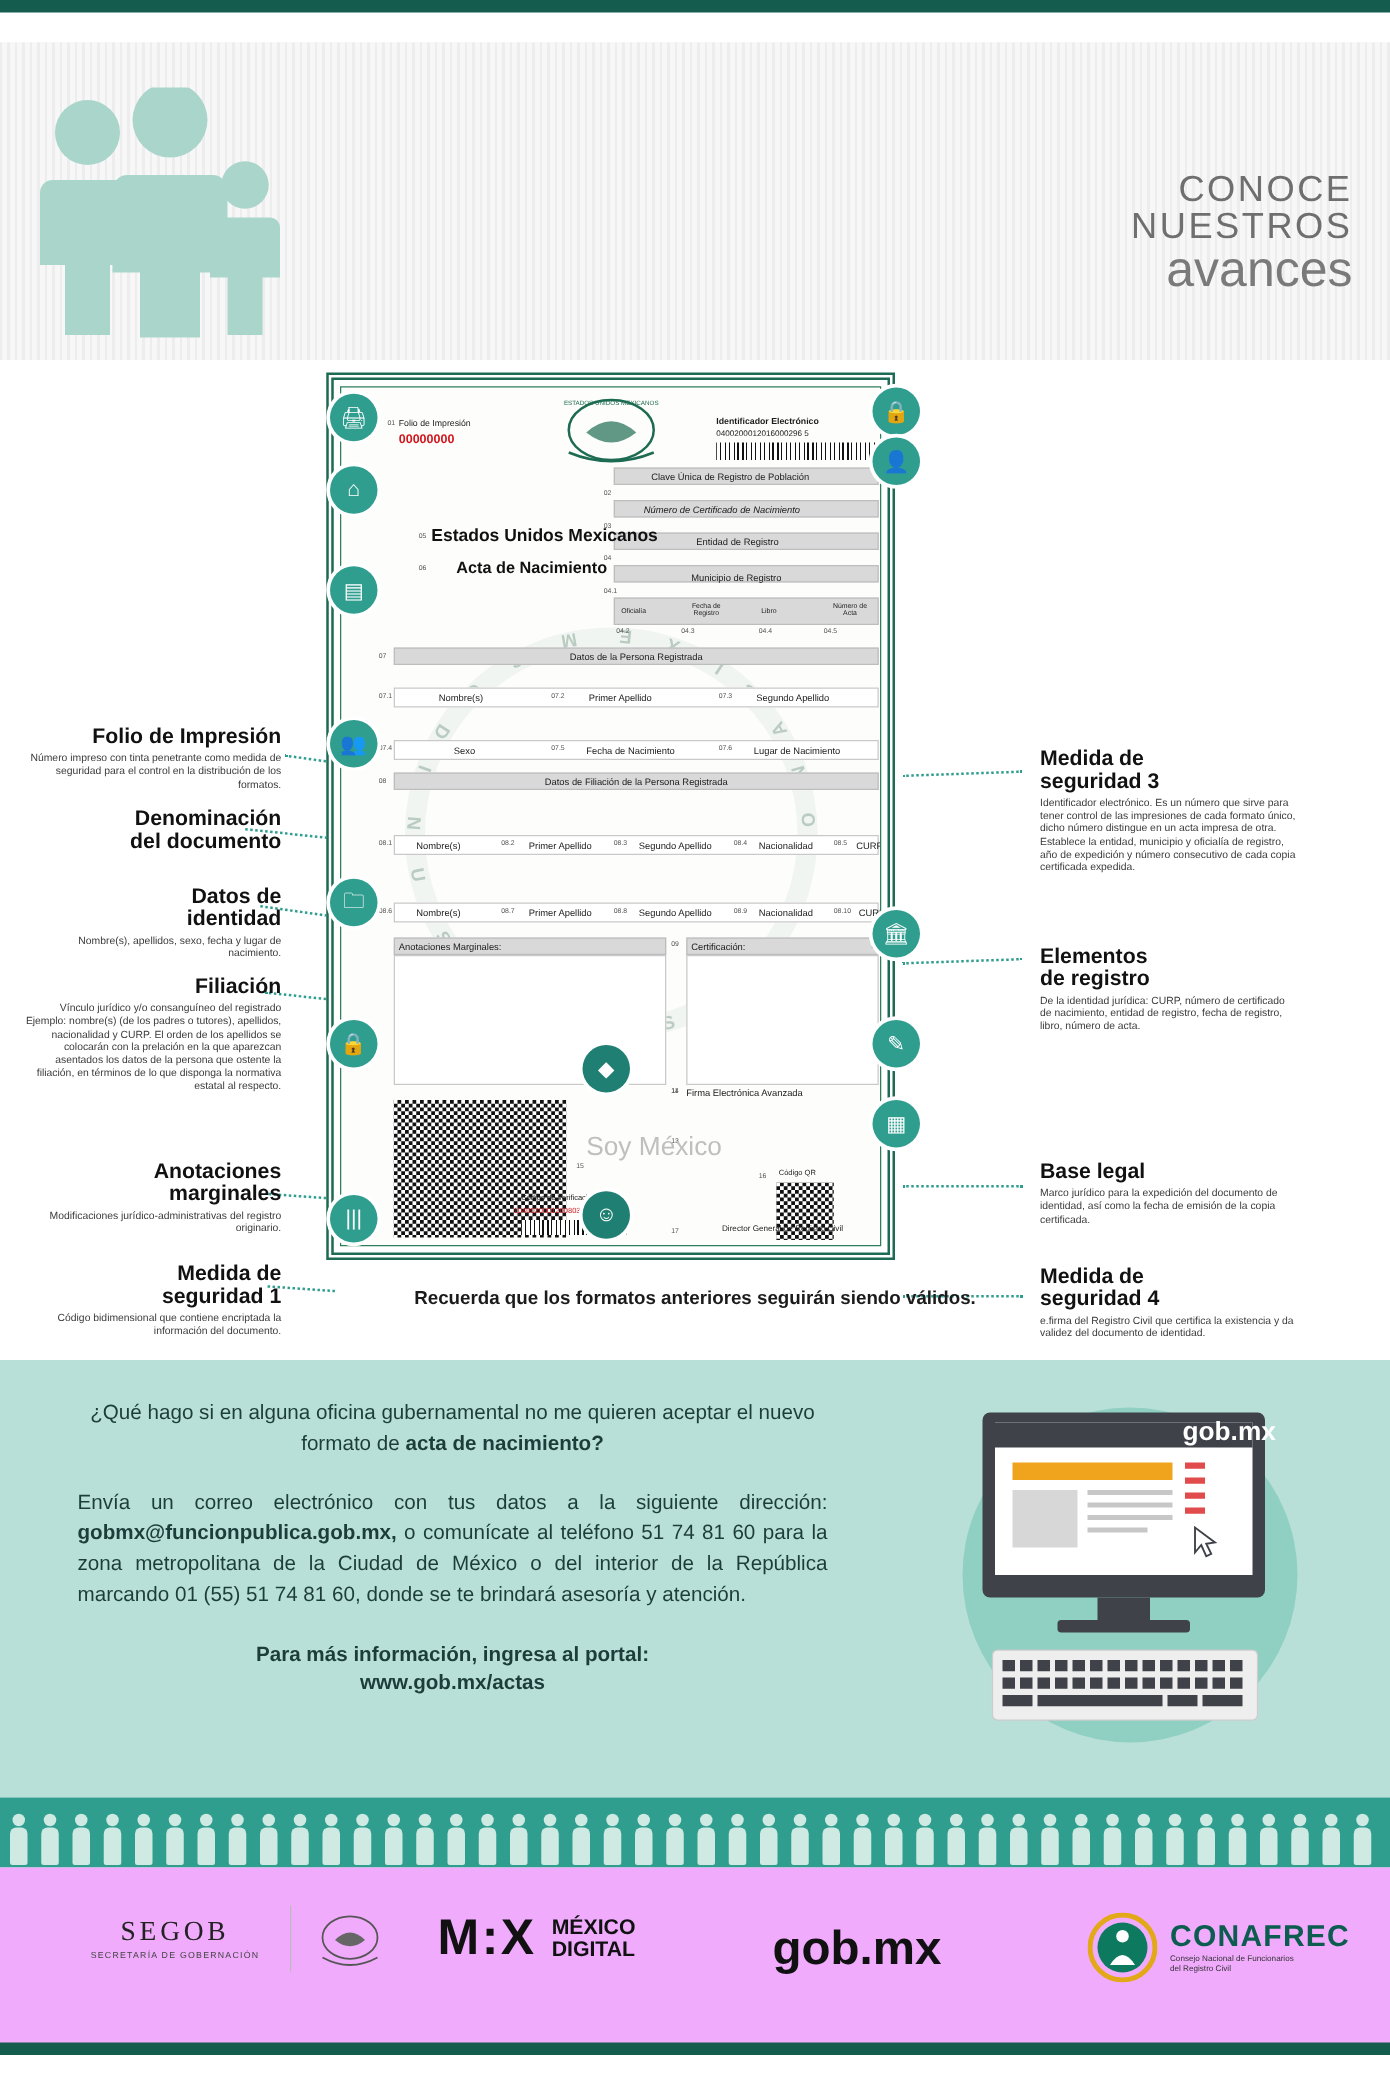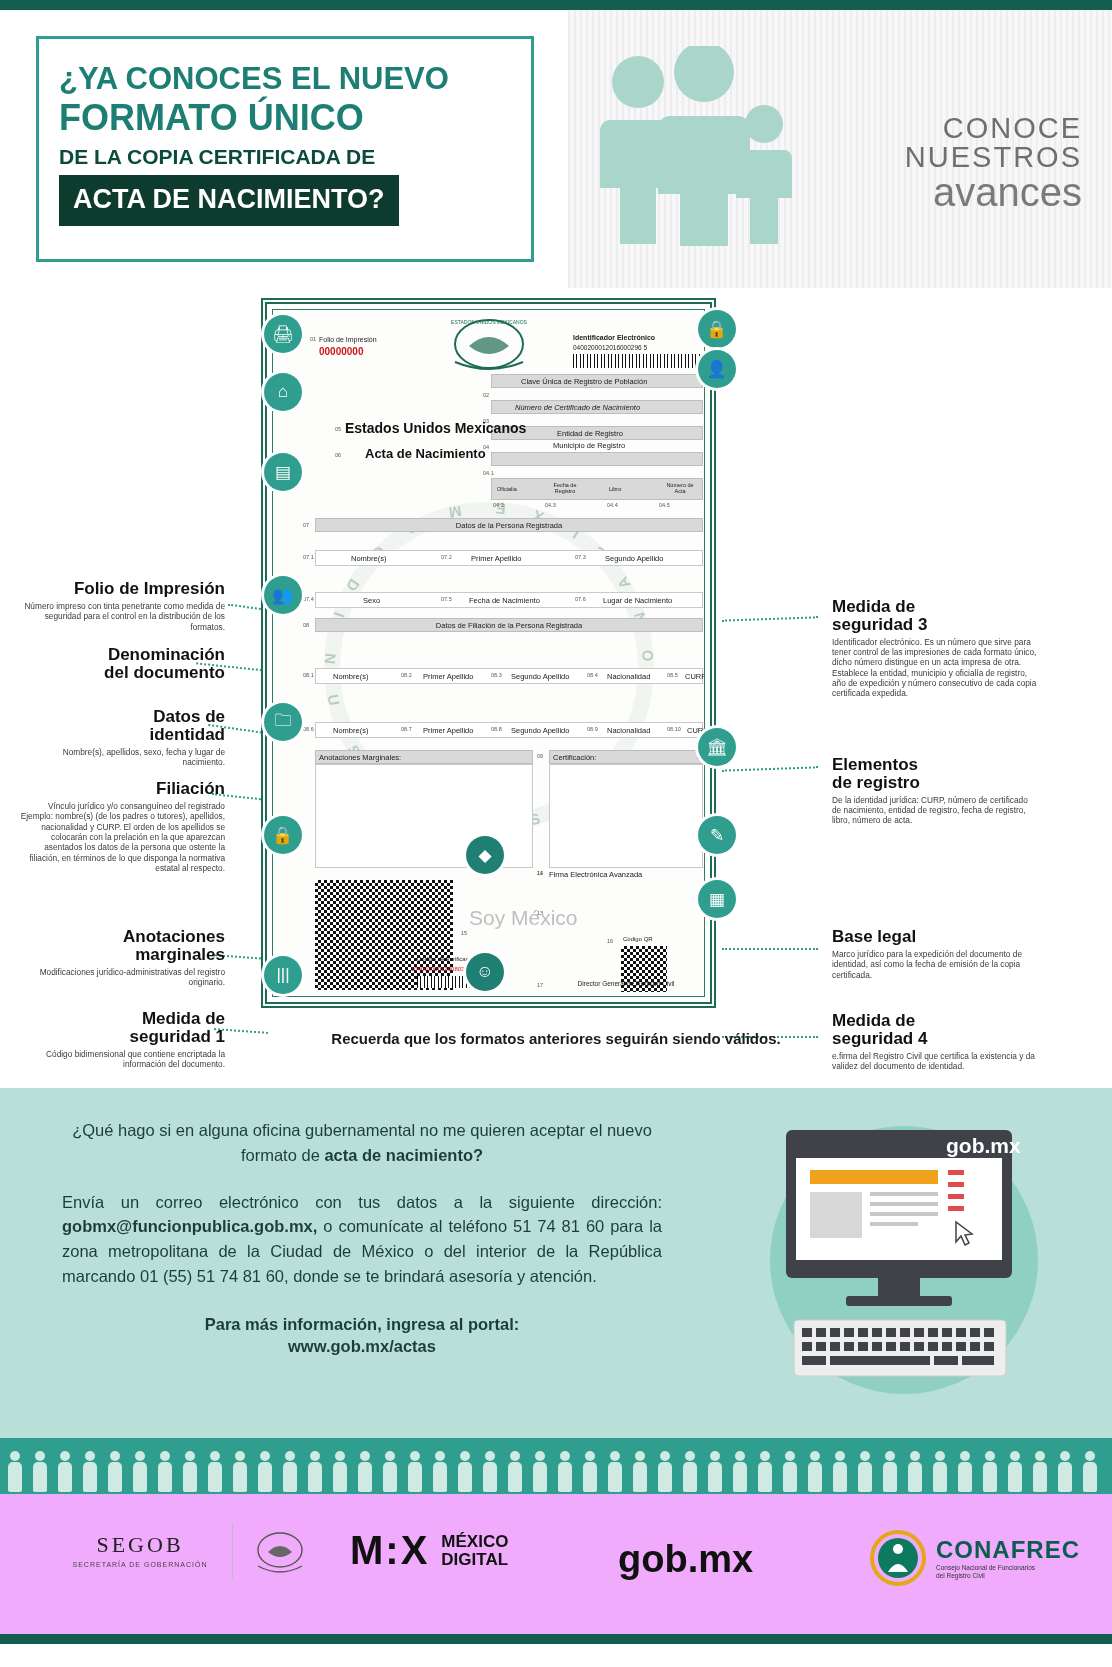--- a/index.html
+++ b/index.html
@@ -10,21 +10,21 @@
     background:#ffffff;
     position:relative;
     overflow:hidden;
   }
   .topbar { height:10px; background:#145c4e; width:100%; }
 
   
   .header { position:relative; height:278px; width:100%; display:flex; }
   .header-left { width:568px; position:relative; background:#fff; }
   .header-right { flex:1; position:relative; background:#f4f4f4;
-     background-image:repeating-linear-gradient(90deg,#ededed 0px,#ededed 2px,#f7f7f7 2px,#f7f7f7 6px); }
+     background-image:repeating-linear-gradient(90deg,#ededed 0px,#ededed 2px,#f7f7f7 2px,#f7f7f7 6px);margin-top:24px; }
 
   .title-box { position:absolute; left:36px; top:26px; width:498px; height:226px;
      border:3px solid #2f9e8f; }
   .t1 { position:absolute; left:20px; top:22px; font-size:31px; font-weight:bold; color:#1d7f73; letter-spacing:0px; }
   .t2 { position:absolute; left:20px; top:58px; font-size:36px; font-weight:bold; color:#1d7f73; }
   .t3 { position:absolute; left:20px; top:106px; font-size:21px; font-weight:bold; color:#0c4a3e; }
   .t4box { position:absolute; left:20px; top:136px; background:#0d3b2e; padding:9px 14px 11px 14px; }
   .t4 { font-size:27px; font-weight:bold; color:#ffffff; }
 
   .family { position:absolute; left:28px; top:36px; }
@@ -109,30 +109,20 @@
   .conafrec-s { font-size:6.5px; color:#333; line-height:1.3; }
   .divider-v { position:absolute; width:1px; background:#bbb; }
   .bottombar { position:absolute; bottom:0; left:0; width:100%; height:10px; background:#145c4e; }
 </style>
 </head>
 <body>
 
 <div class="topbar"></div>
 
 <div class="header">
-  <div class="header-left">
-    <div class="title-box">
-      <div class="t1">¿YA CONOCES EL NUEVO</div>
-      <div class="t2">FORMATO ÚNICO</div>
-      <div class="t3">DE LA COPIA CERTIFICADA DE</div>
-      <div class="t4box">
-        <span class="t4">ACTA DE NACIMIENTO?</span>
-      </div>
-    </div>
-  </div>
   <div class="header-right">
     <div class="family">
       <svg width="210" height="200" viewBox="0 0 210 200">
         <g fill="#a9d5cb">
           <circle cx="42" cy="36" r="26"></circle>
           <path d="M14 74 h56 a10 10 0 0 1 10 10 v58 h-20 v56 h-36 v-56 h-20 v-58 a10 10 0 0 1 10 -10z"></path>
           <circle cx="108" cy="26" r="30"></circle>
           <path d="M74 70 h68 a12 12 0 0 1 12 12 v66 h-22 v62 h-48 v-62 h-22 v-66 a12 12 0 0 1 12 -12z"></path>
           <circle cx="168" cy="78" r="19"></circle>
           <path d="M148 104 h40 a8 8 0 0 1 8 8 v40 h-14 v46 h-28 v-46 h-14 v-40 a8 8 0 0 1 8 -8z"></path>
@@ -213,21 +203,21 @@
       <div class="bar" style="left:218px; top:64px; width:212px; height:14px;"></div>
       <div class="fld" style="left:248px; top:67px;">Clave Única de Registro de Población</div>
       <div class="cl" style="left:210px; top:82px;">02</div>
       <div class="bar" style="left:218px; top:90px; width:212px; height:14px;"></div>
       <div class="fld" style="left:242px; top:93px;font-style:italic;">Número de Certificado de Nacimiento</div>
       <div class="cl" style="left:210px; top:108px;">03</div>
       <div class="bar" style="left:218px; top:116px; width:212px; height:14px;"></div>
       <div class="fld" style="left:284px; top:119px;">Entidad de Registro</div>
       <div class="cl" style="left:210px; top:134px;">04</div>
       <div class="bar" style="left:218px; top:142px; width:212px; height:14px;"></div>
-      <div class="fld" style="left:280px; top:131px;">Municipio de Registro</div>
+      <div class="fld" style="left:280px; top:148px;">Municipio de Registro</div>
       <div class="cl" style="left:210px; top:160px;">04.1</div>
 
       <div class="bar" style="left:218px; top:168px; width:212px; height:22px;"></div>
       <div class="fld" style="left:224px; top:176px; font-size:5.5px;">Oficialía</div>
       <div class="fld" style="left:272px; top:172px; font-size:5.5px; width:40px; text-align:center;">Fecha de Registro</div>
       <div class="fld" style="left:336px; top:176px; font-size:5.5px;">Libro</div>
       <div class="fld" style="left:388px; top:172px; font-size:5.5px; width:38px; text-align:center;">Número de Acta</div>
       <div class="cl" style="left:220px; top:192px;">04.2</div>
       <div class="cl" style="left:272px; top:192px;">04.3</div>
       <div class="cl" style="left:334px; top:192px;">04.4</div>

